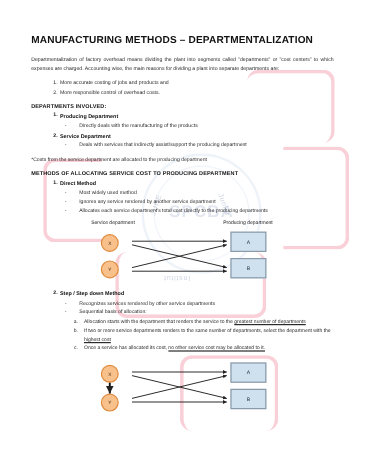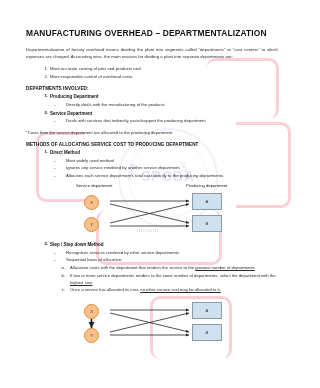--- a/index.html
+++ b/index.html
@@ -240,21 +240,21 @@
     <div class="wm-seal-inner"></div>
     <div class="wm-seal-text">SPCBA</div>
   </div>
   <div class="wm-ring-text left">JUNE</div>
   <div class="wm-ring-text right">Junior</div>
   <div class="wm-ring-text bot">Institut</div>
 </div>
 
 <div class="page">
 
-  <h1 class="doc-title">MANUFACTURING OVERHEAD – DEPARTMENTALIZATION</h1>
+  <h1 class="doc-title">MANUFACTURING METHODS – DEPARTMENTALIZATION</h1>
 
   <p class="intro">Departmentalization of factory overhead means dividing the plant into segments called "departments" or "cost centers" to which expenses are charged. Accounting wise, the main reasons for dividing a plant into separate departments are:</p>
 
   <ol class="num-list">
     <li>
       <span class="marker">1.</span>
       <span>More accurate costing of jobs and products and</span>
     </li>
     <li>
       <span class="marker">2.</span>

